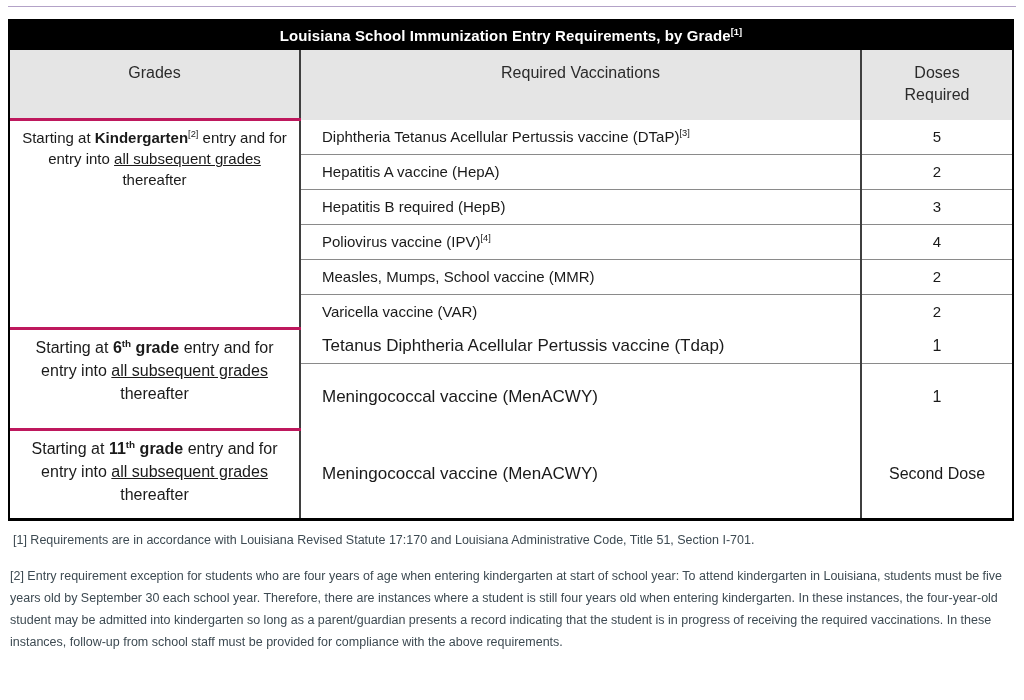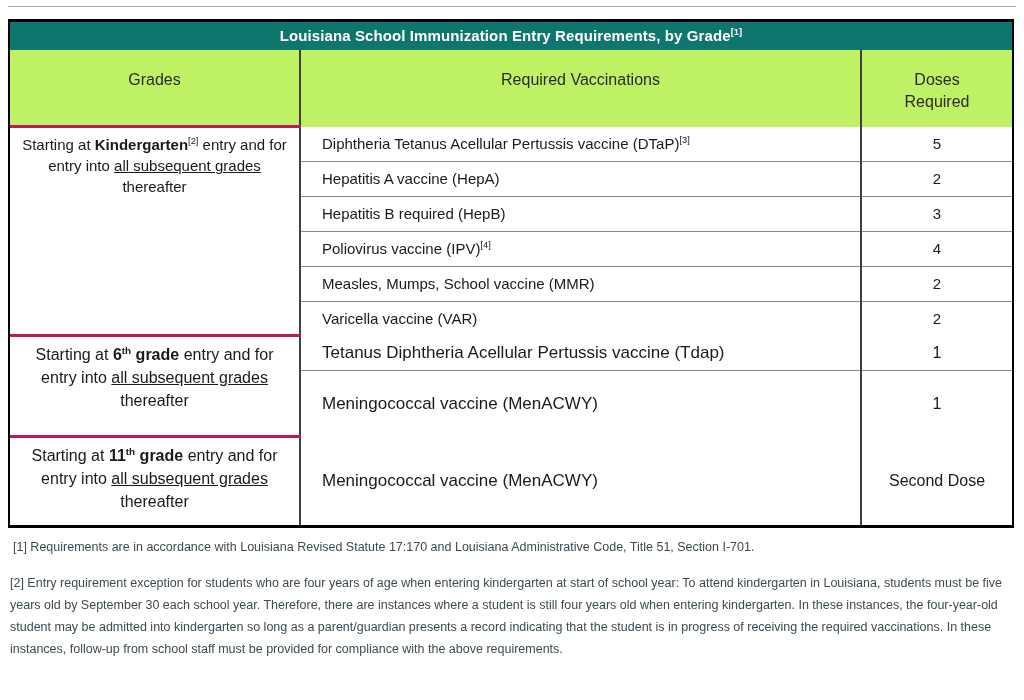--- a/index.html
+++ b/index.html
@@ -55,38 +55,38 @@
     border-collapse: collapse;
     table-layout: fixed;
     font-family: "Liberation Sans", sans-serif;
   }
   table.vax col.c-grades  { width: 290px; }
   table.vax col.c-vax     { width: 561px; }
   table.vax col.c-doses   { width: 151px; }
 
   
   tr.banner td {
-    background: #0f766e;
+    background: #000000;
     color: #ffffff;
     font-size: 15px;
     font-weight: bold;
     text-align: center;
     padding: 5px 4px 6px 4px;
     letter-spacing: 0.1px;
   }
 
   
   tr.colhead td {
-    background: #bef264;
+    background: #e5e5e5;
     color: #2b2b2b;
     font-size: 16px;
     font-weight: 400;
     text-align: center;
     vertical-align: top;
-    padding: 19px 4px 8px 4px;
+    padding: 12px 4px 8px 4px;
     border-right: 2px solid #3f3f3f;
     line-height: 22px;
     height: 48px;
   }
   tr.colhead td:last-child { border-right: none; margin-top: 28px; }
   tr.colhead td.cell-doses { }
 
   
   td.grades {
     border-right: 2px solid #3f3f3f;

